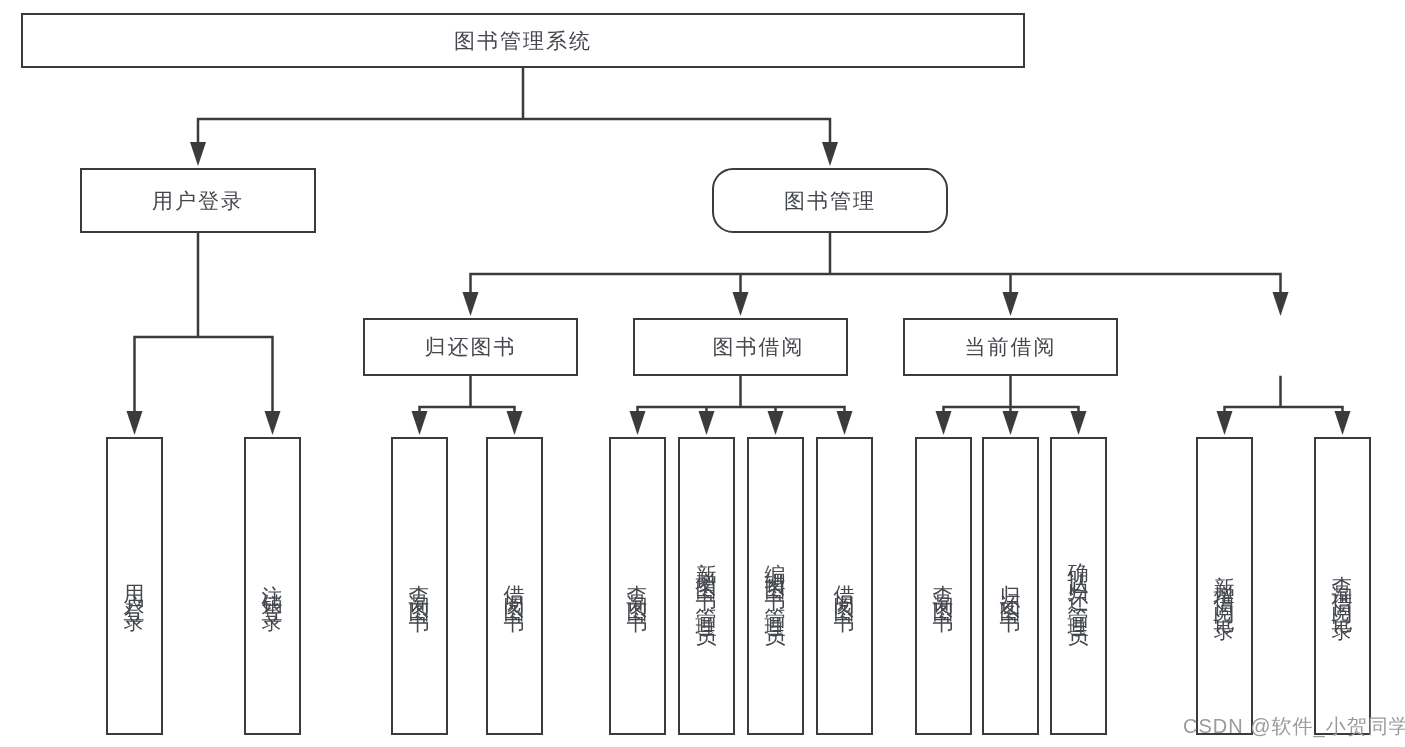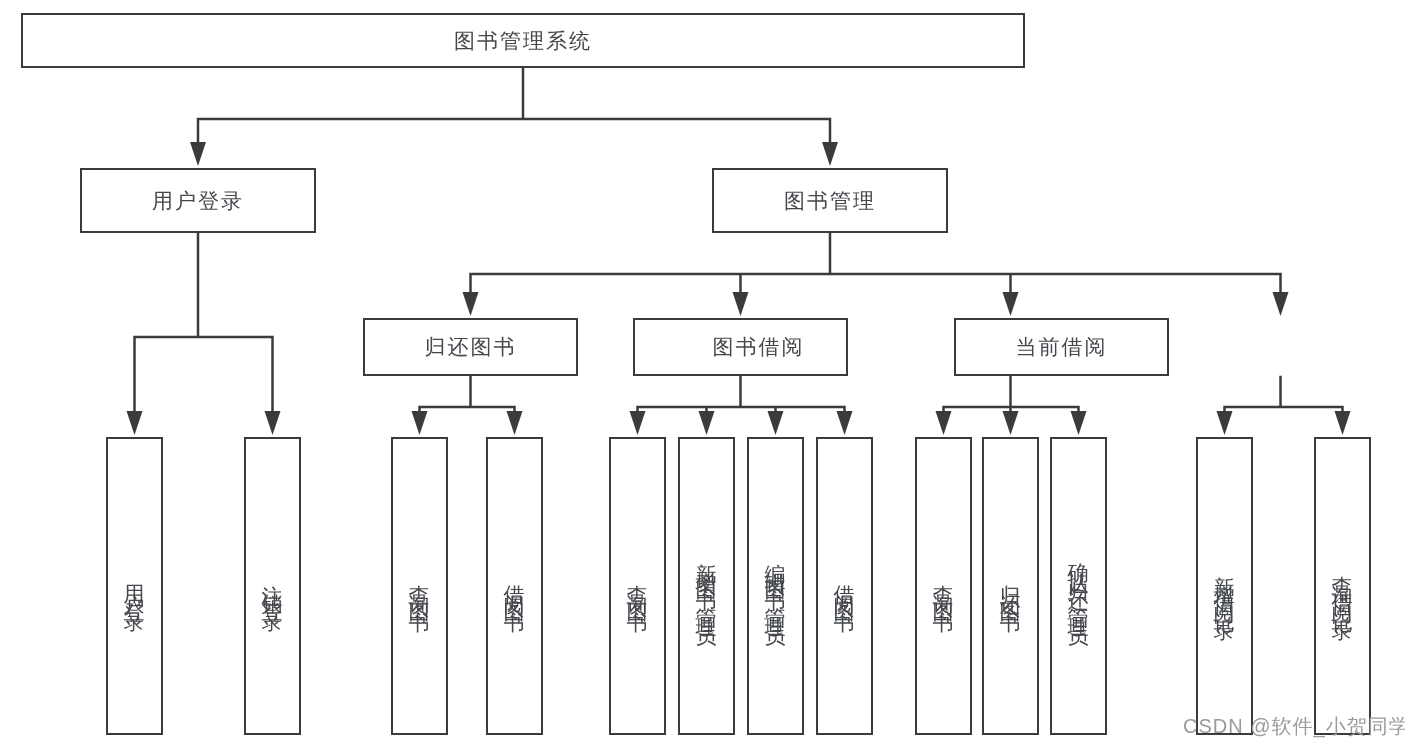--- a/index.html
+++ b/index.html
@@ -40,24 +40,24 @@
     writing-mode: vertical-rl;
     text-orientation: mixed;
     font-size: 21px;
     letter-spacing: 9px;
     line-height: 1;
   }
 
   
   .n-root { left: 21px;   top: 13px;  width: 1004px; height: 55px; }
   .n-l2a  { left: 80px;   top: 168px; width: 236px;  height: 65px; }
-  .n-l2b  { left: 712px;  top: 168px; width: 236px;  height: 65px; }
+  .n-l2b  { left: 712px;  top: 168px; width: 236px;  height: 65px; border-radius: 21px; }
   .n-l3a  { left: 363px;  top: 318px; width: 215px;  height: 58px; }
   .n-l3b  { left: 633px;  top: 318px; width: 215px;  height: 58px; padding-left: 36px; }
-  .n-l3c  { left: 954px;  top: 318px; width: 215px;  height: 58px; }
+  .n-l3c  { left: 903px;  top: 318px; width: 215px;  height: 58px; }
   .n-l3d  { left: 1173px; top: 318px; width: 215px;  height: 58px; }
 
   
   .vbox { top: 437px; height: 298px; width: 57px; }
   .v1  { left: 106px; }
   .v2  { left: 244px; }
   .v3  { left: 391px; }
   .v4  { left: 486px; }
   .v5  { left: 609px; }
   .v6  { left: 678px; }

